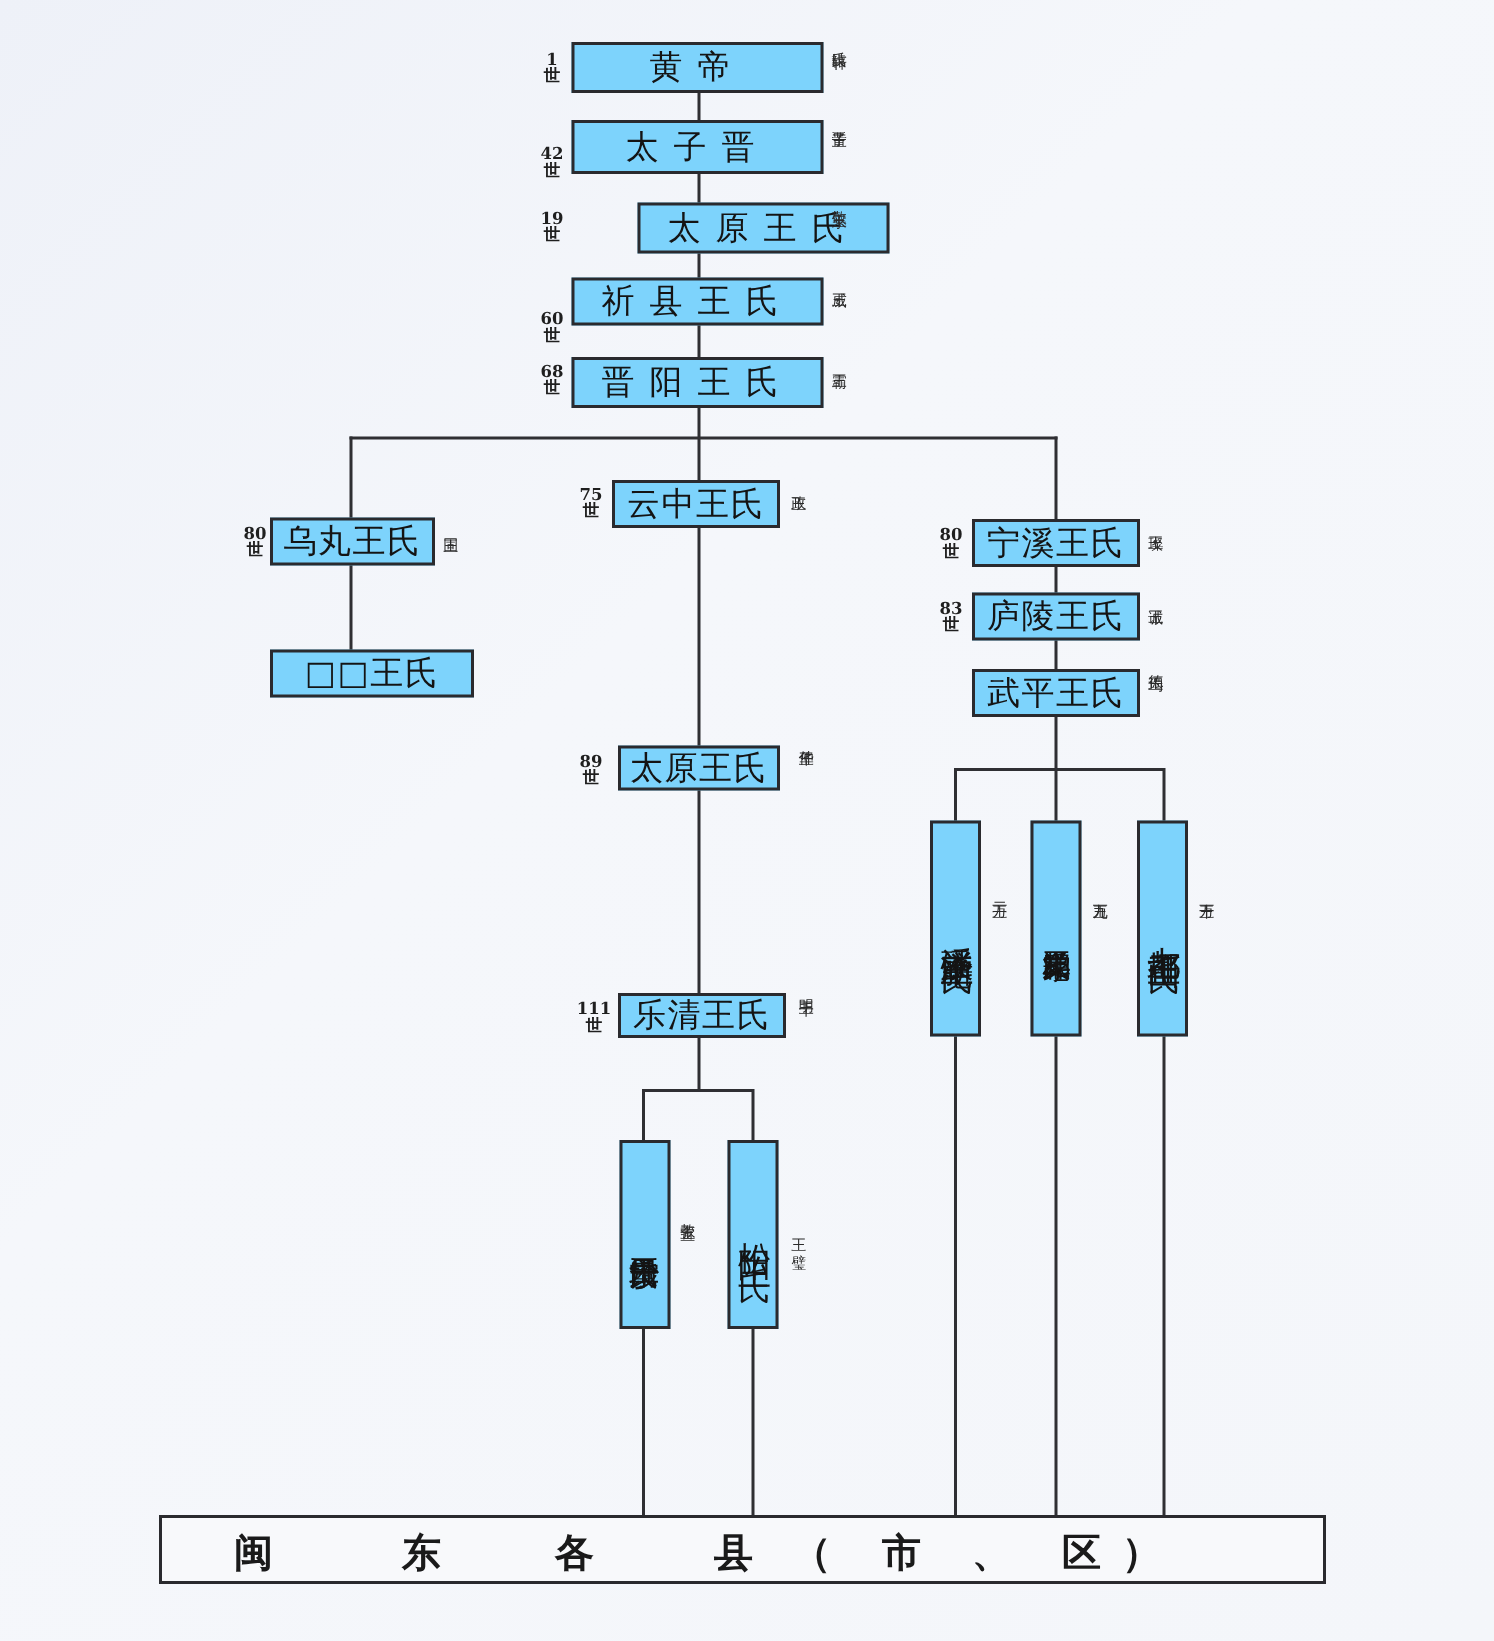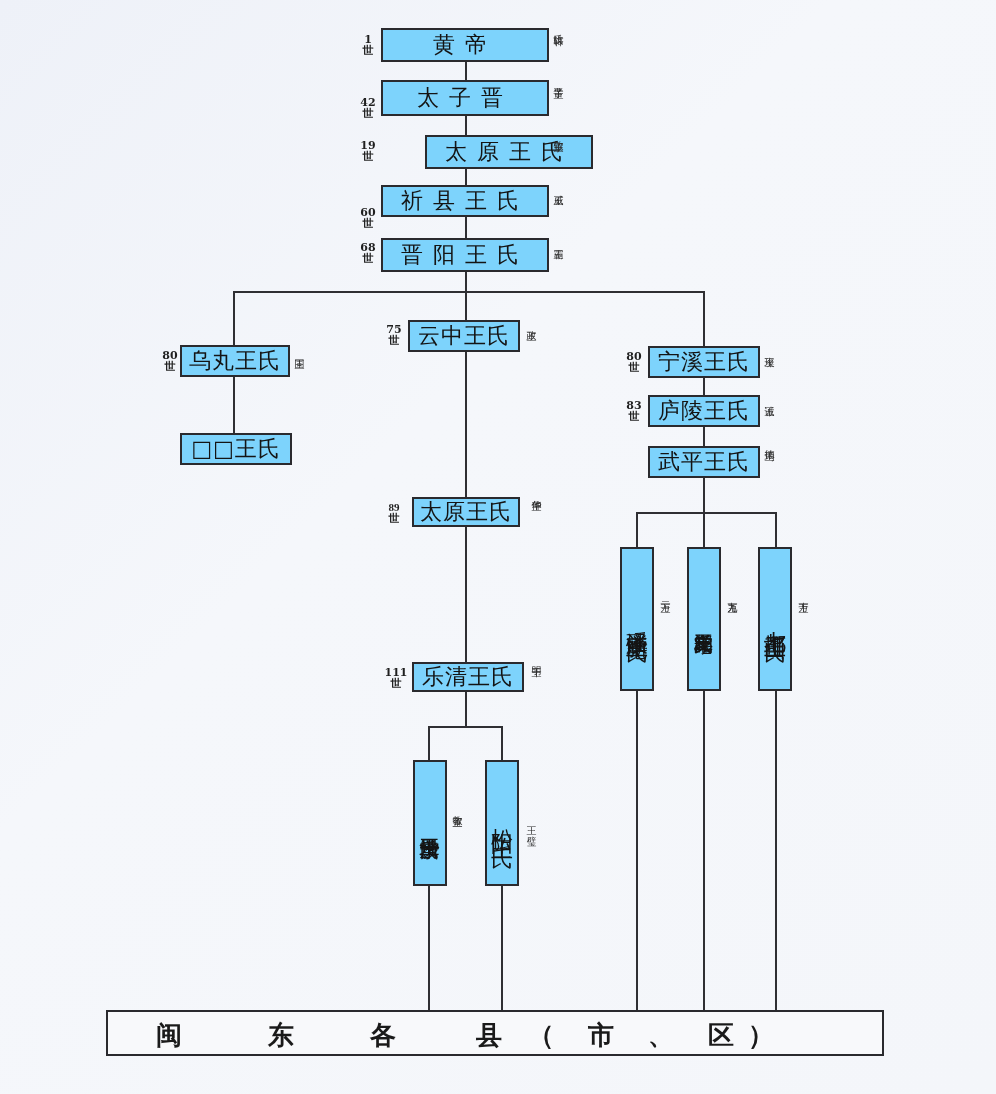--- a/index.html
+++ b/index.html
@@ -98,39 +98,39 @@
     <span>晋阳王氏</span>
   </div>
 <div class="note" style="left:553px;top:242px;">王霸</div>
 
 <div class="gen" style="left:384px;top:324px;"><span>75</span><br>世</div>
 <div class="box hz tight" style="left:408px;top:320px;width:112px;height:32px;">
     <span>云中王氏</span>
   </div>
 <div class="note" style="left:526px;top:324px;">王政</div>
 
-<div class="gen" style="left:384px;top:502px;font-family:Liberation Serif, serif;"><span>89</span><br>世</div>
+<div class="gen" style="left:384px;top:502px;"><span>89</span><br>世</div>
 <div class="box hz tight" style="left:412px;top:497px;width:108px;height:30px;">
     <span>太原王氏</span>
   </div>
 <div class="note" style="left:531px;top:494px;">王仲华</div>
 
 <div class="gen" style="left:384px;top:667px;width:24px;"><span>111</span><br>世</div>
 <div class="box hz tight" style="left:412px;top:662px;width:112px;height:30px;">
     <span>乐清王氏</span>
   </div>
 <div class="note" style="left:531px;top:660px;">王千明</div>
 
 <div class="gen" style="left:160px;top:350px;"><span>80</span><br>世</div>
 <div class="box hz tight" style="left:180px;top:345px;width:110px;height:32px;">
     <span>乌丸王氏</span>
   </div>
 <div class="note" style="left:294px;top:352px;">王固</div>
 
-<div class="box hz tight" style="left:180px;top:433px;width:112px;height:32px;">
+<div class="box hz tight" style="left:180px;top:433px;width:136px;height:32px;">
     <span>□□王氏</span>
   </div>
 
 <div class="gen" style="left:624px;top:351px;"><span>80</span><br>世</div>
 <div class="box hz tight" style="left:648px;top:346px;width:112px;height:32px;">
     <span>宁溪王氏</span>
   </div>
 <div class="note" style="left:764px;top:350px;">王璨</div>
 
 <div class="gen" style="left:624px;top:400px;"><span>83</span><br>世</div>

